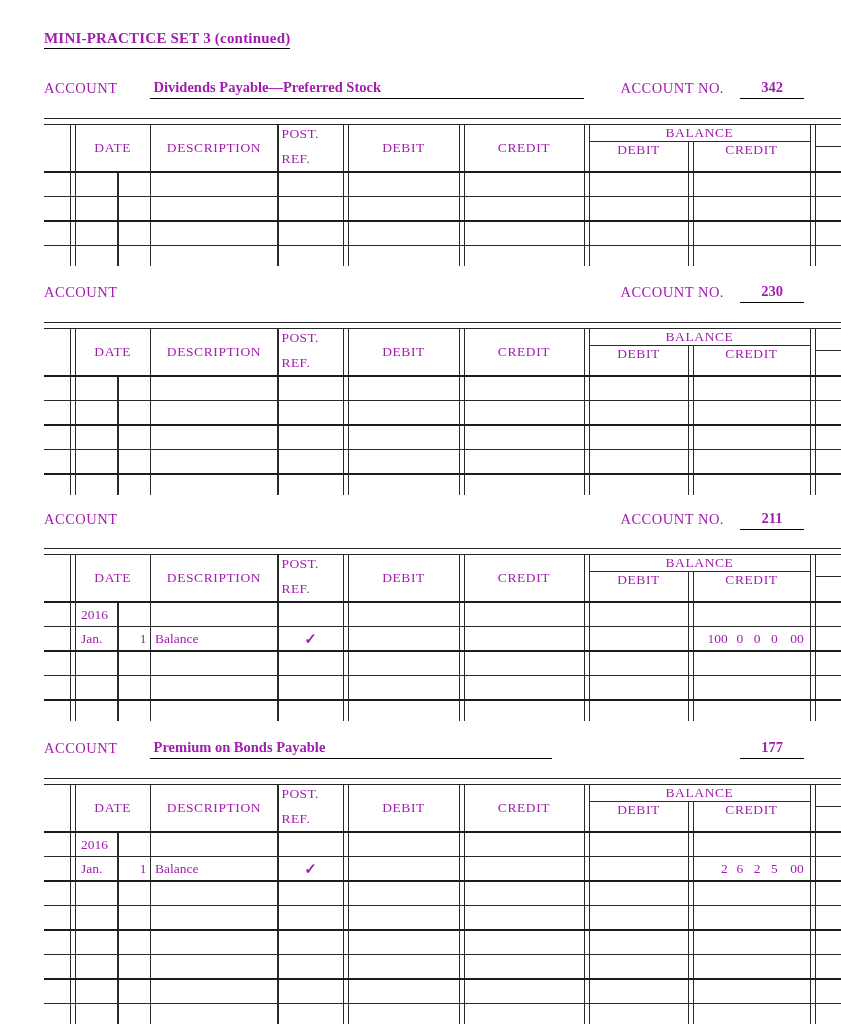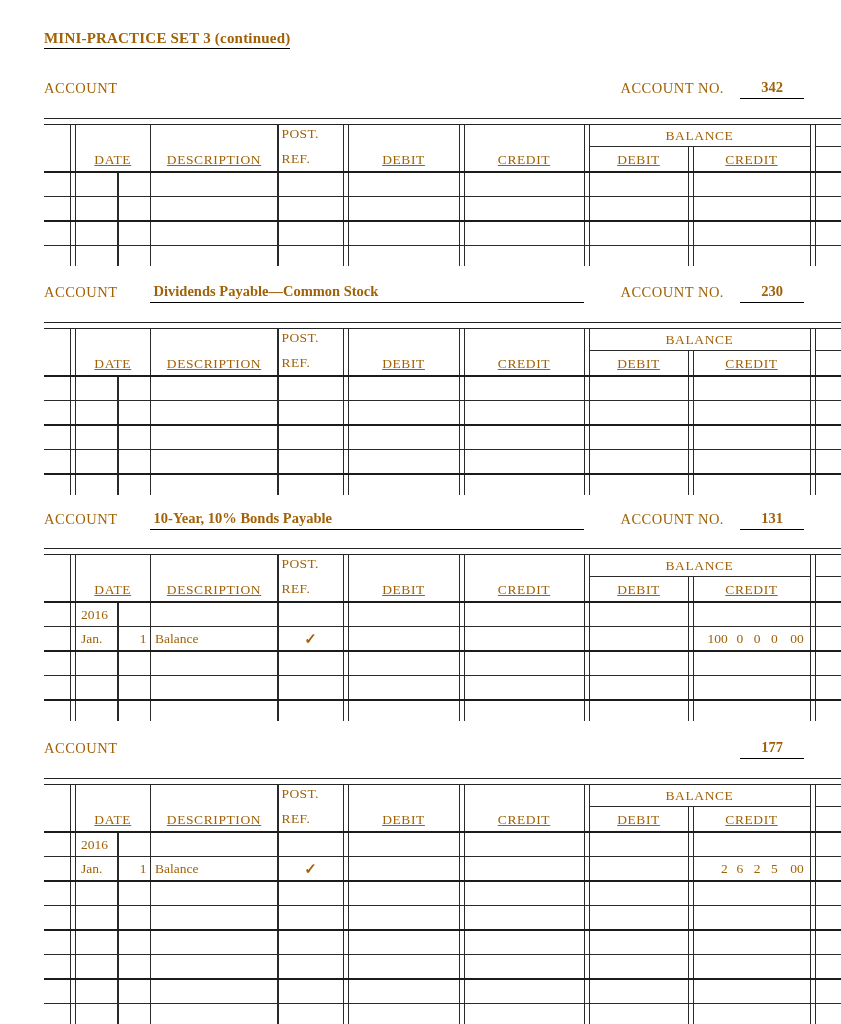--- a/index.html
+++ b/index.html
@@ -1,17 +1,17 @@
 <!DOCTYPE html>
 <html><head>
 <meta charset="utf-8">
 <style>
   html,body{margin:0;padding:0;background:#fff;}
   .page{position:relative;width:841px;height:1024px;background:#fff;overflow:hidden;
-        font-family:"Liberation Serif",serif;color:#a16207;}
+        font-family:"Liberation Serif",serif;color:#a21caf;}
   
   .title{position:absolute;left:44px;top:30px;font-weight:bold;font-size:15px;
          letter-spacing:.2px;border-bottom:1.6px solid #000;padding-bottom:1px;}
   
   .acct-line{position:absolute;left:44px;width:760px;display:flex;align-items:flex-end;height:25px;}
   .acct-label{font-size:14.5px;letter-spacing:.5px;padding-bottom:2px;white-space:nowrap;}
   .name-box{width:430px;margin-left:32px;border-bottom:1.6px solid #000;font-weight:bold;
             font-size:14.5px;padding:0 0 2px 4px;white-space:nowrap;}
   .acct-line.short .name-box{width:398px;}
   .spacer{flex:1;}
@@ -24,21 +24,21 @@
   .trow{display:flex;border-bottom:1.2px solid #2a2a2a;align-items:stretch;}
   .trow.bold{border-bottom-width:2.2px;border-bottom-color:#1c1c1c;}
   .hrow{height:46px;border-bottom:2.4px solid #1c1c1c;}
   .brow{height:23px;}
   .srow{height:20px;border-bottom:none;}
   .cell{box-sizing:border-box;flex:none;display:flex;align-items:center;font-size:13.5px;overflow:hidden;}
   .vs{width:1.5px;background:#2a2a2a;flex:none;}
   .vd{width:6px;flex:none;box-sizing:border-box;border-left:1.8px solid #2a2a2a;border-right:1.8px solid #2a2a2a;}
   .stubR{flex:1 1 auto;}
   
-  .hc{align-items:flex-end;justify-content:center;letter-spacing:.6px;padding-bottom:3px;text-decoration:underline;}
+  .hc{align-items:flex-end;justify-content:center;letter-spacing:.6px;padding-bottom:15px;}
   .prefh{flex-direction:column;align-items:flex-start;justify-content:space-between;
          padding:2px 0 5px 3px;letter-spacing:.4px;line-height:1.05;}
   .balgrp{flex-direction:column;align-items:stretch;padding:0;}
   .bal-top{height:21px;border-bottom:1.5px solid #2a2a2a;display:flex;align-items:center;
            justify-content:center;letter-spacing:.6px;font-size:13.5px;}
   .bal-bot{flex:1;display:flex;}
   .stub-hdr{flex-direction:column;align-items:stretch;padding:0;}
   .stub-top{height:21px;border-bottom:1.5px solid #2a2a2a;}
   
   .month{padding-left:5px;}
@@ -55,20 +55,21 @@
 </style>
 </head>
 <body>
 
 <div class="page">
 
   <div class="title">MINI-PRACTICE SET 3 (continued)</div>
 
   <div class="acct-line" style="top:74px">
     <div class="acct-label">ACCOUNT</div>
+    <div class="name-box">Dividends Payable—Preferred Stock</div>
     <div class="spacer"></div>
     <div class="acct-no-label">ACCOUNT NO.</div>
     <div class="no-box">342</div>
   </div>
   <div class="tbl" style="top:118px">
       <div class="hdbl"></div>
       <div class="trow hrow">
         <div class="cell" style="width: 26px;"></div>
         <div class="vd"></div>
         <div class="cell hc" style="width: 73.5px;">DATE</div>
@@ -338,21 +339,20 @@
           <div class="mcsep"></div>
           <div class="mdig" style="width: 25px;"></div>
         </div>
         <div class="vd"></div>
         <div class="cell stubR"></div>
       </div>
     </div>
 
   <div class="acct-line" style="top:278px">
     <div class="acct-label">ACCOUNT</div>
-    <div class="name-box">Dividends Payable—Common Stock</div>
     <div class="spacer"></div>
     <div class="acct-no-label">ACCOUNT NO.</div>
     <div class="no-box">230</div>
   </div>
   <div class="tbl" style="top:322px">
       <div class="hdbl"></div>
       <div class="trow hrow">
         <div class="cell" style="width: 26px;"></div>
         <div class="vd"></div>
         <div class="cell hc" style="width: 73.5px;">DATE</div>
@@ -683,24 +683,23 @@
           <div class="mcsep"></div>
           <div class="mdig" style="width: 25px;"></div>
         </div>
         <div class="vd"></div>
         <div class="cell stubR"></div>
       </div>
     </div>
 
   <div class="acct-line" style="top:505px">
     <div class="acct-label">ACCOUNT</div>
-    <div class="name-box">10-Year, 10% Bonds Payable</div>
     <div class="spacer"></div>
     <div class="acct-no-label">ACCOUNT NO.</div>
-    <div class="no-box">131</div>
+    <div class="no-box">211</div>
   </div>
   <div class="tbl" style="top:548px">
       <div class="hdbl"></div>
       <div class="trow hrow">
         <div class="cell" style="width: 26px;"></div>
         <div class="vd"></div>
         <div class="cell hc" style="width: 73.5px;">DATE</div>
         <div class="vs"></div>
         <div class="cell hc" style="width: 126px;">DESCRIPTION</div>
         <div class="vs"></div>
@@ -1030,20 +1029,21 @@
           <div class="mcsep"></div>
           <div class="mdig" style="width: 25px;"></div>
         </div>
         <div class="vd"></div>
         <div class="cell stubR"></div>
       </div>
     </div>
 
   <div class="acct-line short" style="top:734px">
     <div class="acct-label">ACCOUNT</div>
+    <div class="name-box">Premium on Bonds Payable</div>
     <div class="spacer"></div>
 
     <div class="no-box">177</div>
   </div>
   <div class="tbl" style="top:778px">
       <div class="hdbl"></div>
       <div class="trow hrow">
         <div class="cell" style="width: 26px;"></div>
         <div class="vd"></div>
         <div class="cell hc" style="width: 73.5px;">DATE</div>

